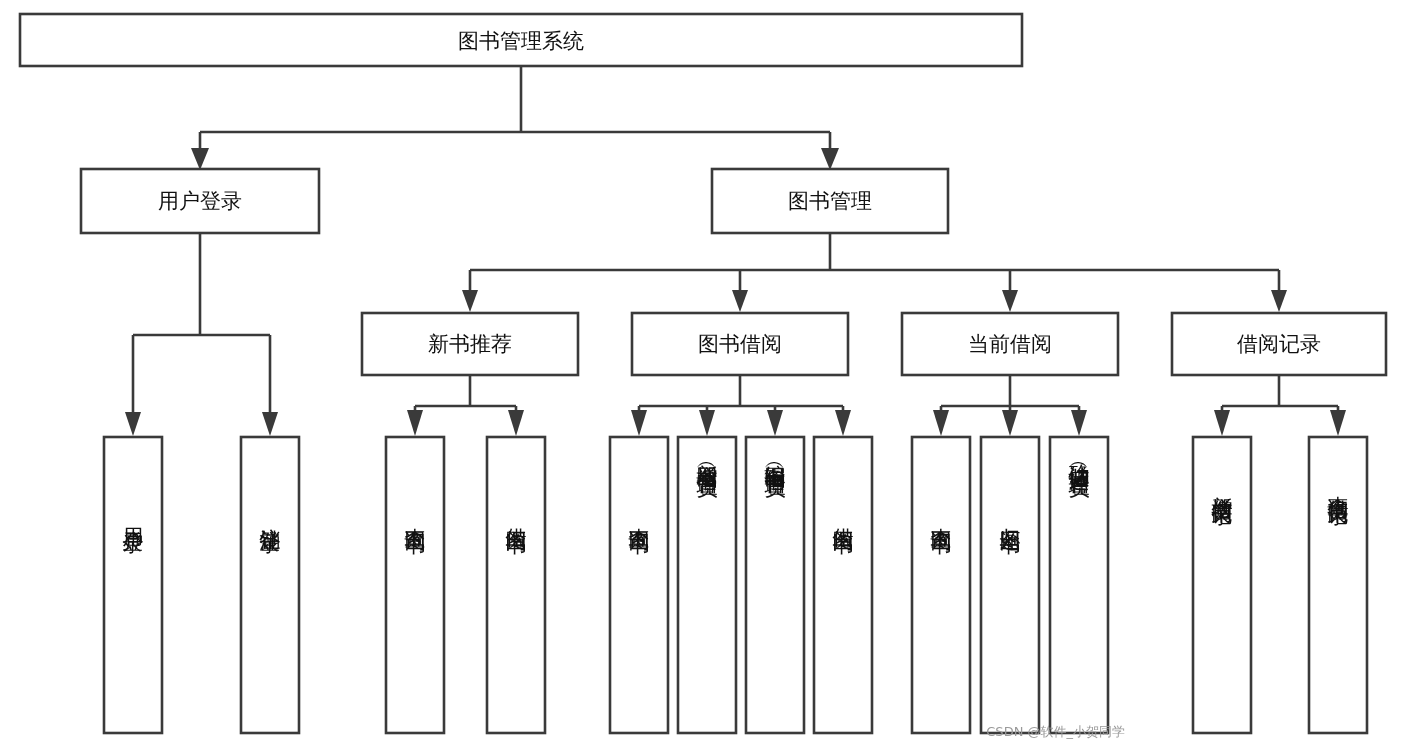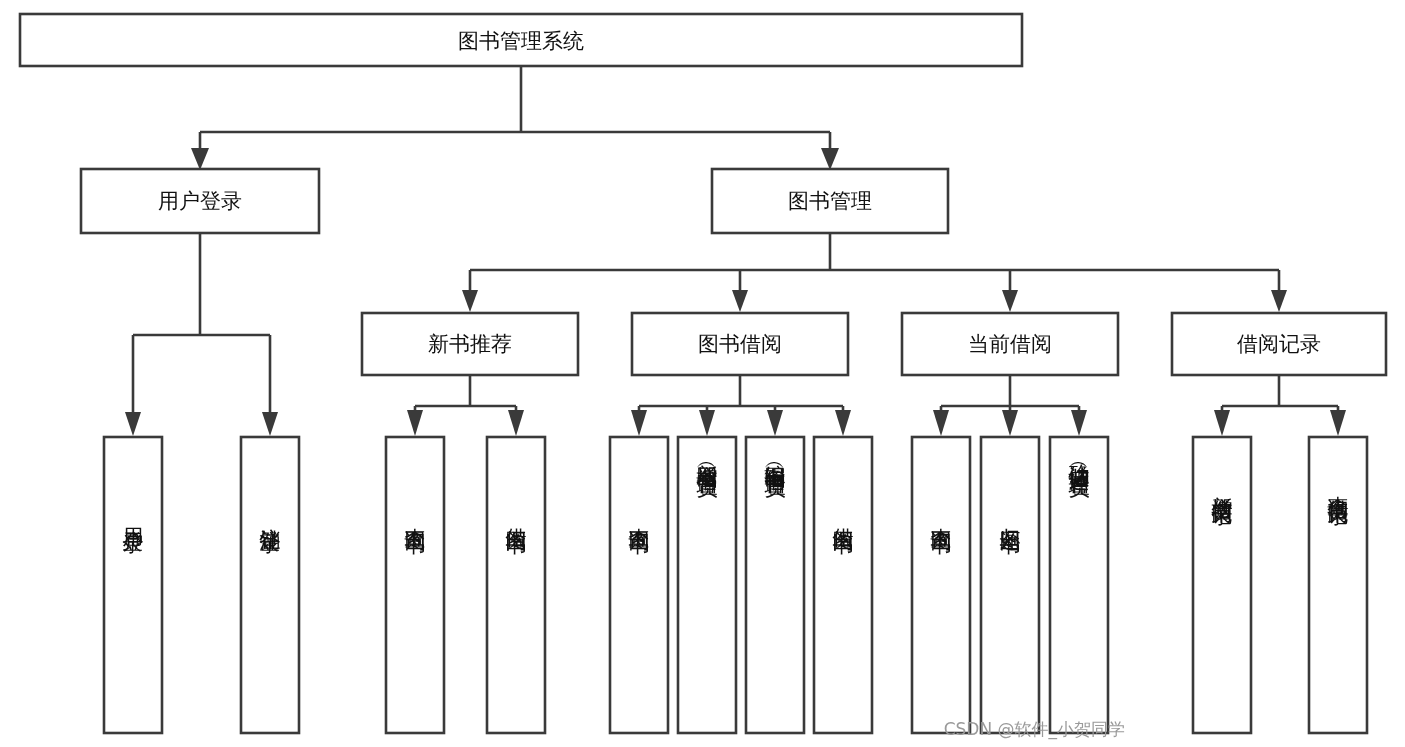--- a/index.html
+++ b/index.html
@@ -71,21 +71,21 @@
     line-height: 1.05;
     color: #111111;
     letter-spacing: 2px;
     white-space: nowrap;
   }
   #watermark {
     position: absolute;
     right: 16px;
     bottom: 6px;
     font-family: "DejaVu Sans", "Liberation Sans", sans-serif;
-    font-size: 17px;
+    font-size: 13px;
     color: #9a9a9a;
     white-space: nowrap;
     pointer-events: none;
   }
 </style>
 </head>
 <body>
 
 <div id="diagram-root">
 

